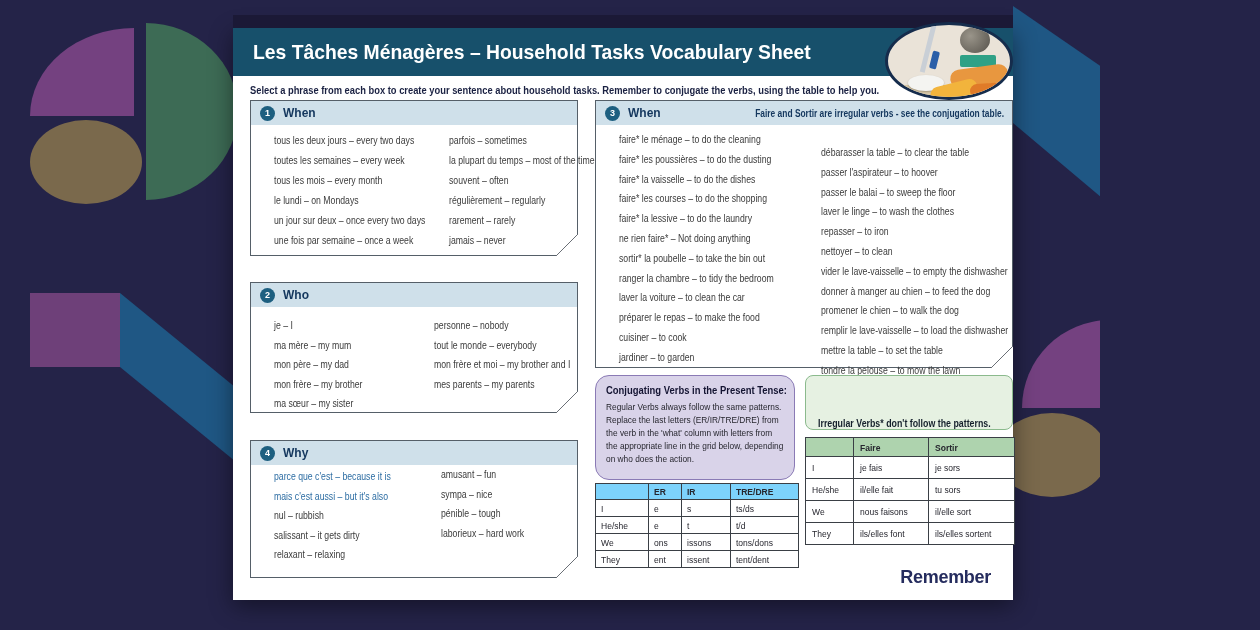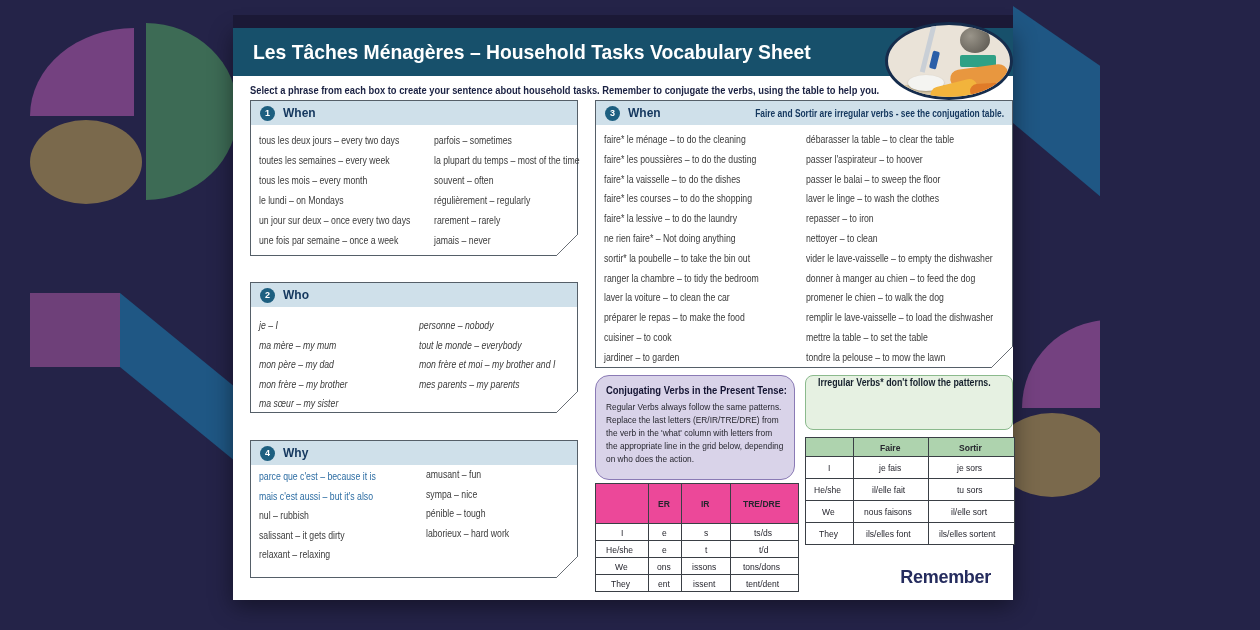--- a/index.html
+++ b/index.html
@@ -43,57 +43,57 @@
   .box-what { left:362px; top:72px;  width:418px; height:268px; }
 
   .bar { height:24px; background:#cfe0ea; display:flex; align-items:center; gap:8px; padding-left:9px; }
   .num { width:15px; height:15px; border-radius:50%; background:#1d5f80; color:#fff; font-size:9px;
          font-weight:bold; display:flex; align-items:center; justify-content:center; flex:0 0 15px; }
   .blabel { font-weight:bold; font-size:12px; color:#14375e; }
   .note { margin-left:auto; padding-right:10px; font-weight:bold; font-size:10.5px; color:#14375e;
           white-space:nowrap; transform:scaleX(.8); transform-origin:100% 50%; }
 
   .cols { position:relative; width:100%; }
-  .col { position:absolute; }
+  .col { position:absolute;margin-left:15px; }
   .box-when .col1 { left:8px;  top:6px; }  .box-when .col2 { left:183px; top:6px; }
   .box-when .entry { line-height:20px; }
-  .box-who  .col1 { left:8px;  top:9px;font-style:italic; }  .box-who  .col2 { left:168px; top:9px;font-style:italic; }
+  .box-who  .col1 { left:8px;  top:9px; }  .box-who  .col2 { left:168px; top:9px; }
   .box-who  .entry { line-height:19.5px; }
   .box-why  .col1 { left:8px;  top:2px; } .box-why  .col2 { left:175px; top:0; }
   .box-why  .entry { line-height:19.5px; }
-  .box-what .col1 { left:8px;  top:5px; }  .box-what .col2 { left:210px; top:5px; }
+  .box-what .col1 { left:8px;  top:5px; }  .box-what .col2 { left:210px; top:18px; }
   .box-what .entry { line-height:19.8px; }
 
   .entry { font-size:10px; color:#3b3b3b; white-space:nowrap; transform:scaleX(.87); transform-origin:0 50%; }
   .entry.blue { color:#2d6da3; }
 
   .fold { position:absolute; right:-1px; bottom:-1px; width:22px; height:22px; }
 
   
   .pbox { position:absolute; left:362px; top:347px; width:200px; height:105px; background:#d9d3e9;
           border:1.5px solid #8a7ab5; border-radius:14px; padding:8px 10px; }
   .pbox .ptitle { font-size:10.5px; font-weight:bold; color:#141432; white-space:nowrap;
                   transform:scaleX(.9); transform-origin:0 0; margin-bottom:5px; }
   .pbox .pbody { font-size:9.8px; color:#26262e; line-height:12.9px; width:210px;
                  transform:scaleX(.85); transform-origin:0 0; }
 
   
   .gbox { position:absolute; left:572px; top:347px; width:208px; height:55px; background:#e6f1e2;
-          border:1.5px solid #8bba8d; border-radius:8px; display:flex; align-items:flex-start; padding:0 12px; }
+          border:1.5px solid #8bba8d; border-radius:8px; display:flex; align-items:flex-end; padding:0 12px; }
   .gbox .gtext { font-size:10.5px; font-weight:bold; color:#15202c; white-space:nowrap;
                  transform:scaleX(.84); transform-origin:0 50%; }
 
   
   table { position:absolute; border-collapse:collapse; background:#fff; }
-  th, td { border:1.5px solid #3a3f45; text-align:center; font-size:9.8px; color:#26262e; }
+  th, td { border:1.5px solid #3a3f45; text-align:left; font-size:9.8px; color:#26262e; }
   th { font-weight:bold; }
   .cnd { display:inline-block; transform:scaleX(.87); transform-origin:0 50%; white-space:nowrap; }
 
   .t-regular { left:362px; top:455px; width:204px; }
-  .t-regular th { background:#ec4899; padding:14px 5px; }
+  .t-regular th { background:#7dd3fc; padding:2px 5px; }
   .t-regular td { padding:2.5px 5px; }
   .t-irregular { left:572px; top:409px; width:210px; }
   .t-irregular th { background:#aed3ae; padding:3.5px 6px; }
   .t-irregular td { padding:5px 6px; }
 
   .brand { position:absolute; right:22px; bottom:12px; font-size:18px; font-weight:bold;
            color:#252c5e; letter-spacing:-0.3px; }
 </style>
 </head>
 <body>

